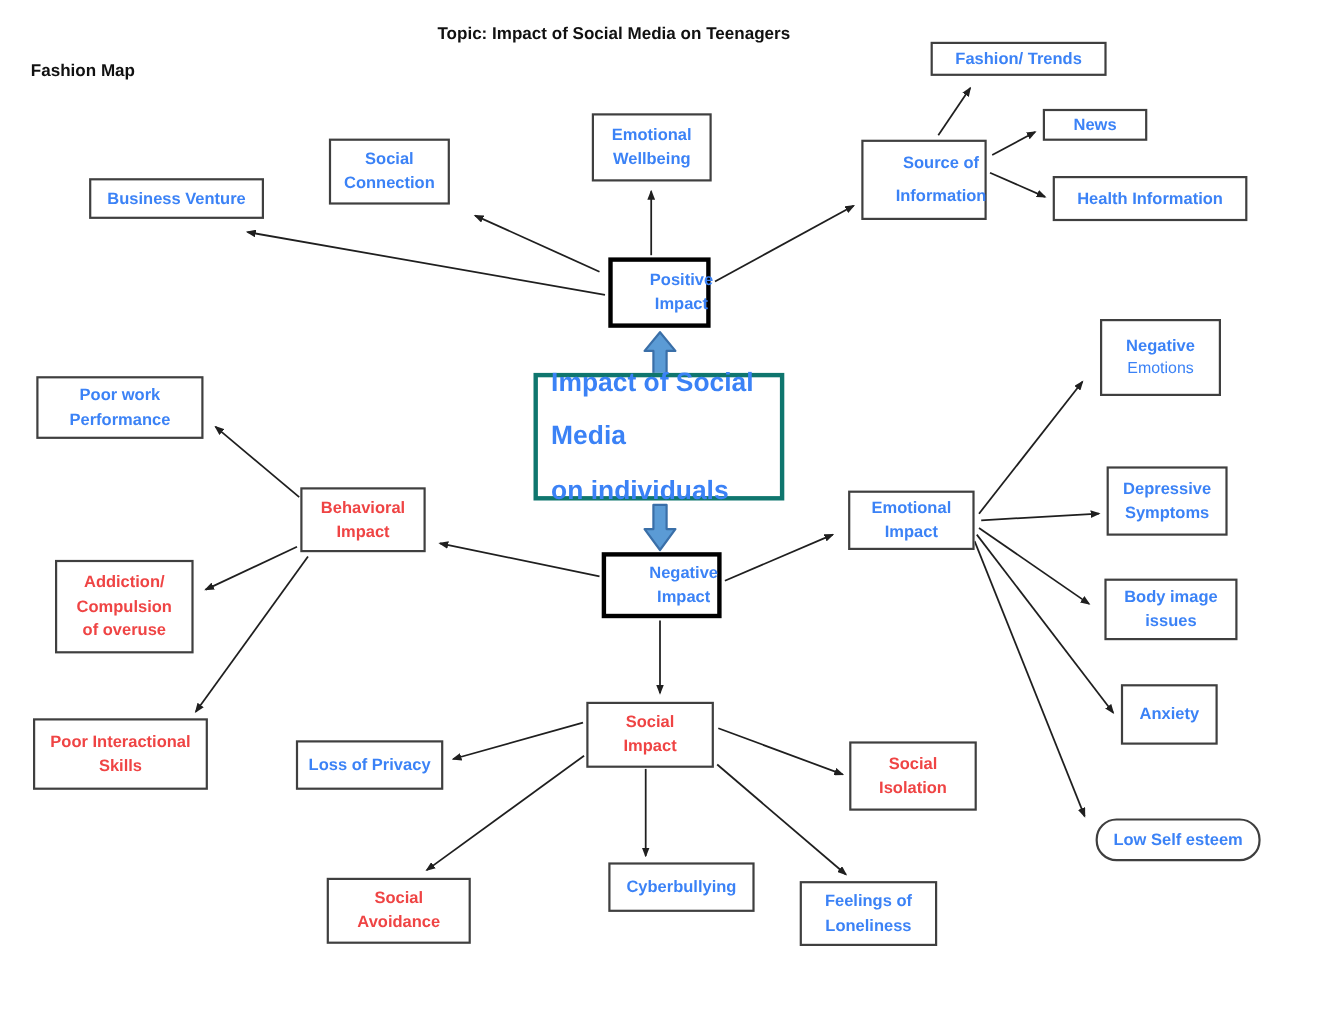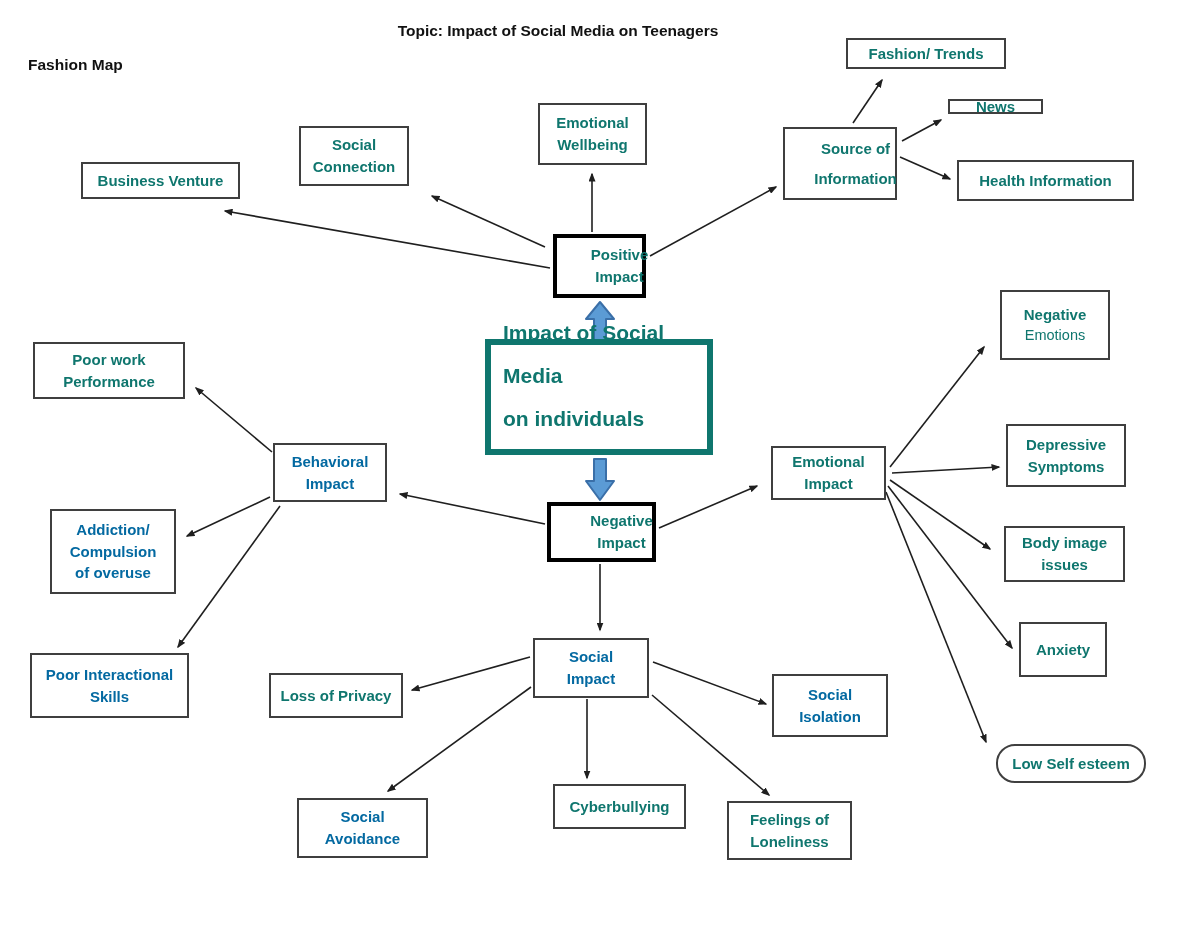--- a/index.html
+++ b/index.html
@@ -4,28 +4,28 @@
 <style>
   html,body{margin:0;padding:0;background:#ffffff;}
   #canvas{
     position:relative;width:1200px;height:927px;background:#ffffff;overflow:hidden;
     font-family:"Liberation Sans","DejaVu Sans",sans-serif;color:#111;
   }
   #edges{position:absolute;left:0;top:0;width:1200px;height:927px;}
   .node{
     position:absolute;box-sizing:border-box;background:#fff;border:2px solid #3f3f3f;
     display:flex;align-items:center;justify-content:center;text-align:center;
-    font-weight:bold;font-size:15px;line-height:1.45;color:#0f766e;
+    font-weight:bold;font-size:15px;line-height:1.45;color:#3b82f6;
   }
   .node .lbl{white-space:pre-line;}
   .thick{border:4px solid #000;padding-left:40px;}
-  .red{color:#0369a1;}
+  .red{color:#ef4444;}
   .central{
-    align-items:flex-end;justify-content:flex-start;text-align:left;
-    padding:9px 12px;font-size:21px;line-height:2.05;border:6px solid #0f766e;
+    align-items:center;justify-content:flex-start;text-align:left;
+    padding:9px 12px;font-size:24px;line-height:2.05;border:4px solid #0f766e;
   }
   .tall{line-height:1.95;padding-left:31px;}
   .stack{flex-direction:column;}
   .reg{font-weight:normal;font-size:14.5px;}
   .page-title{
     position:absolute;left:0;top:22px;width:1116px;text-align:center;
     font-weight:bold;font-size:15.5px;
   }
   .corner-label{position:absolute;left:28px;top:56px;font-weight:bold;font-size:15.5px;}
 </style>
@@ -98,21 +98,21 @@
     <span class="lbl">Emotional
 Wellbeing</span>
   </div>
   <div class="node tall" style="left:783px;top:127px;width:114px;height:73px;">
     <span class="lbl">Source of
 Information</span>
   </div>
   <div class="node" style="left:846px;top:38px;width:160px;height:31px;">
     <span class="lbl">Fashion/ Trends</span>
   </div>
-  <div class="node" style="left:948px;top:99px;width:95px;height:15px;">
+  <div class="node" style="left:948px;top:99px;width:95px;height:29px;">
     <span class="lbl">News</span>
   </div>
   <div class="node" style="left:957px;top:160px;width:177px;height:41px;">
     <span class="lbl">Health Information</span>
   </div>
 
   <div class="node" style="left:33px;top:342px;width:152px;height:57px;">
     <span class="lbl">Poor work
 Performance</span>
   </div>
@@ -131,21 +131,21 @@
   </div>
 
   <div class="node" style="left:771px;top:446px;width:115px;height:54px;">
     <span class="lbl">Emotional
 Impact</span>
   </div>
   <div class="node stack" style="left:1000px;top:290px;width:110px;height:70px;">
     <span>Negative</span>
     <span class="reg">Emotions</span>
   </div>
-  <div class="node" style="left:1006px;top:424px;width:120px;height:63px;">
+  <div class="node" style="left:1006px;top:424px;width:110px;height:63px;">
     <span class="lbl">Depressive
 Symptoms</span>
   </div>
   <div class="node" style="left:1004px;top:526px;width:121px;height:56px;">
     <span class="lbl">Body image
 issues</span>
   </div>
   <div class="node" style="left:1019px;top:622px;width:88px;height:55px;">
     <span class="lbl">Anxiety</span>
   </div>

